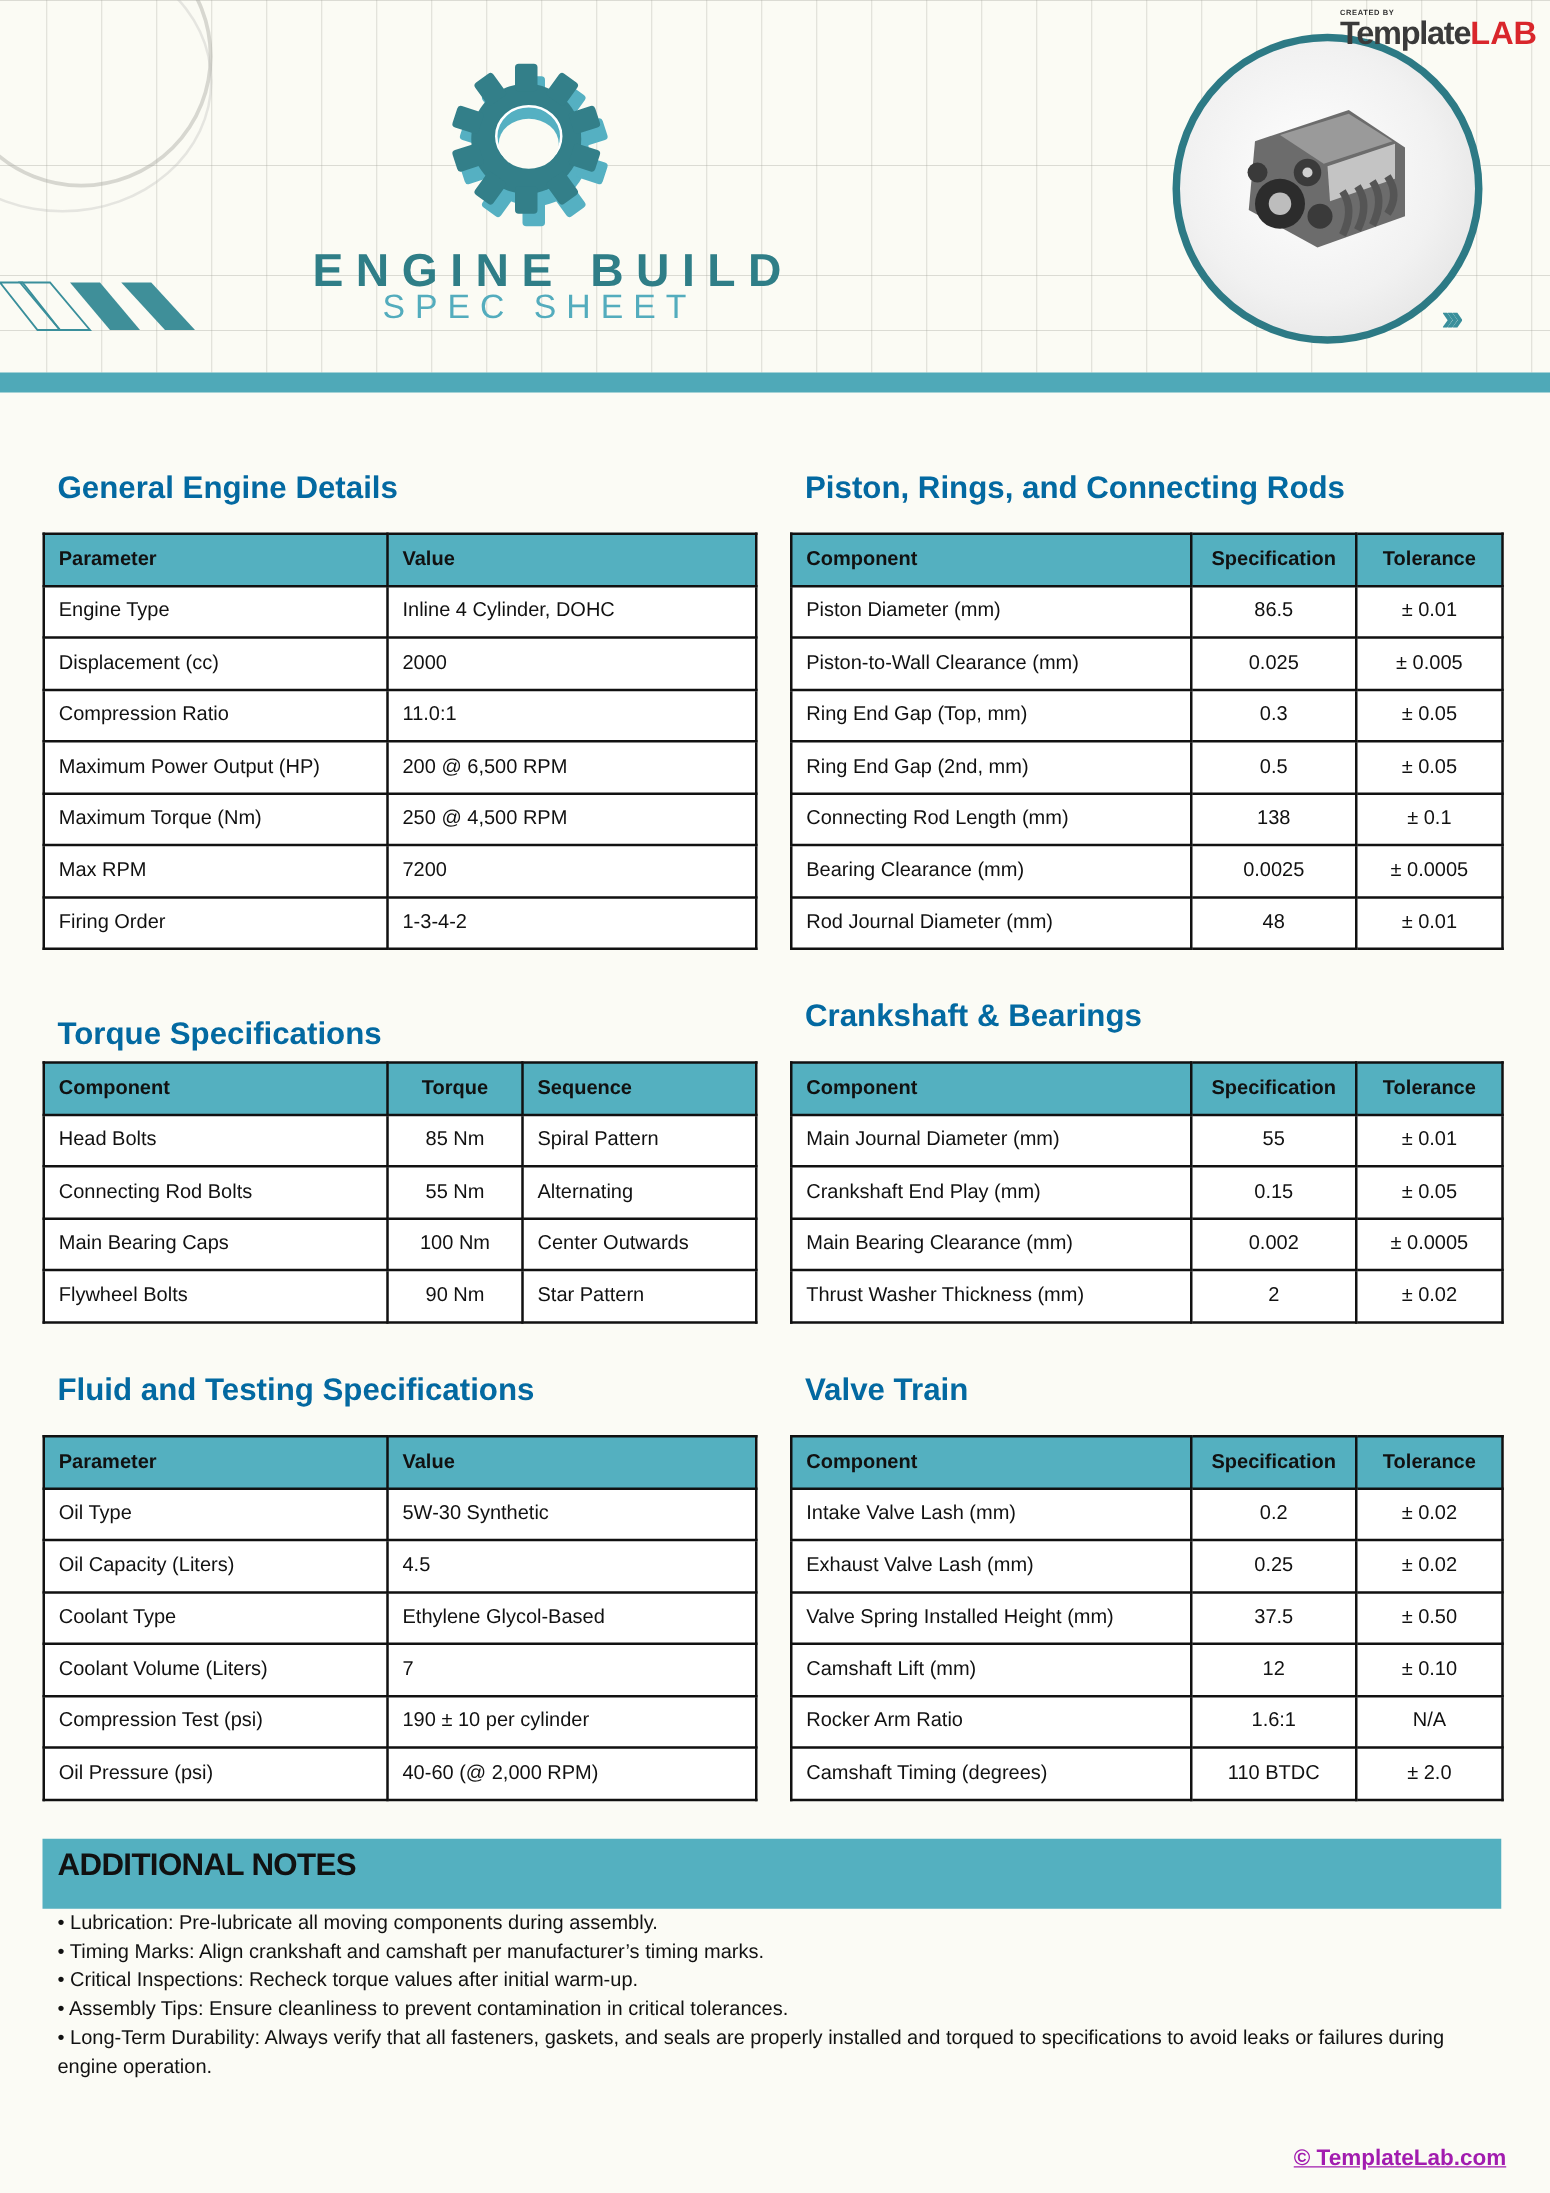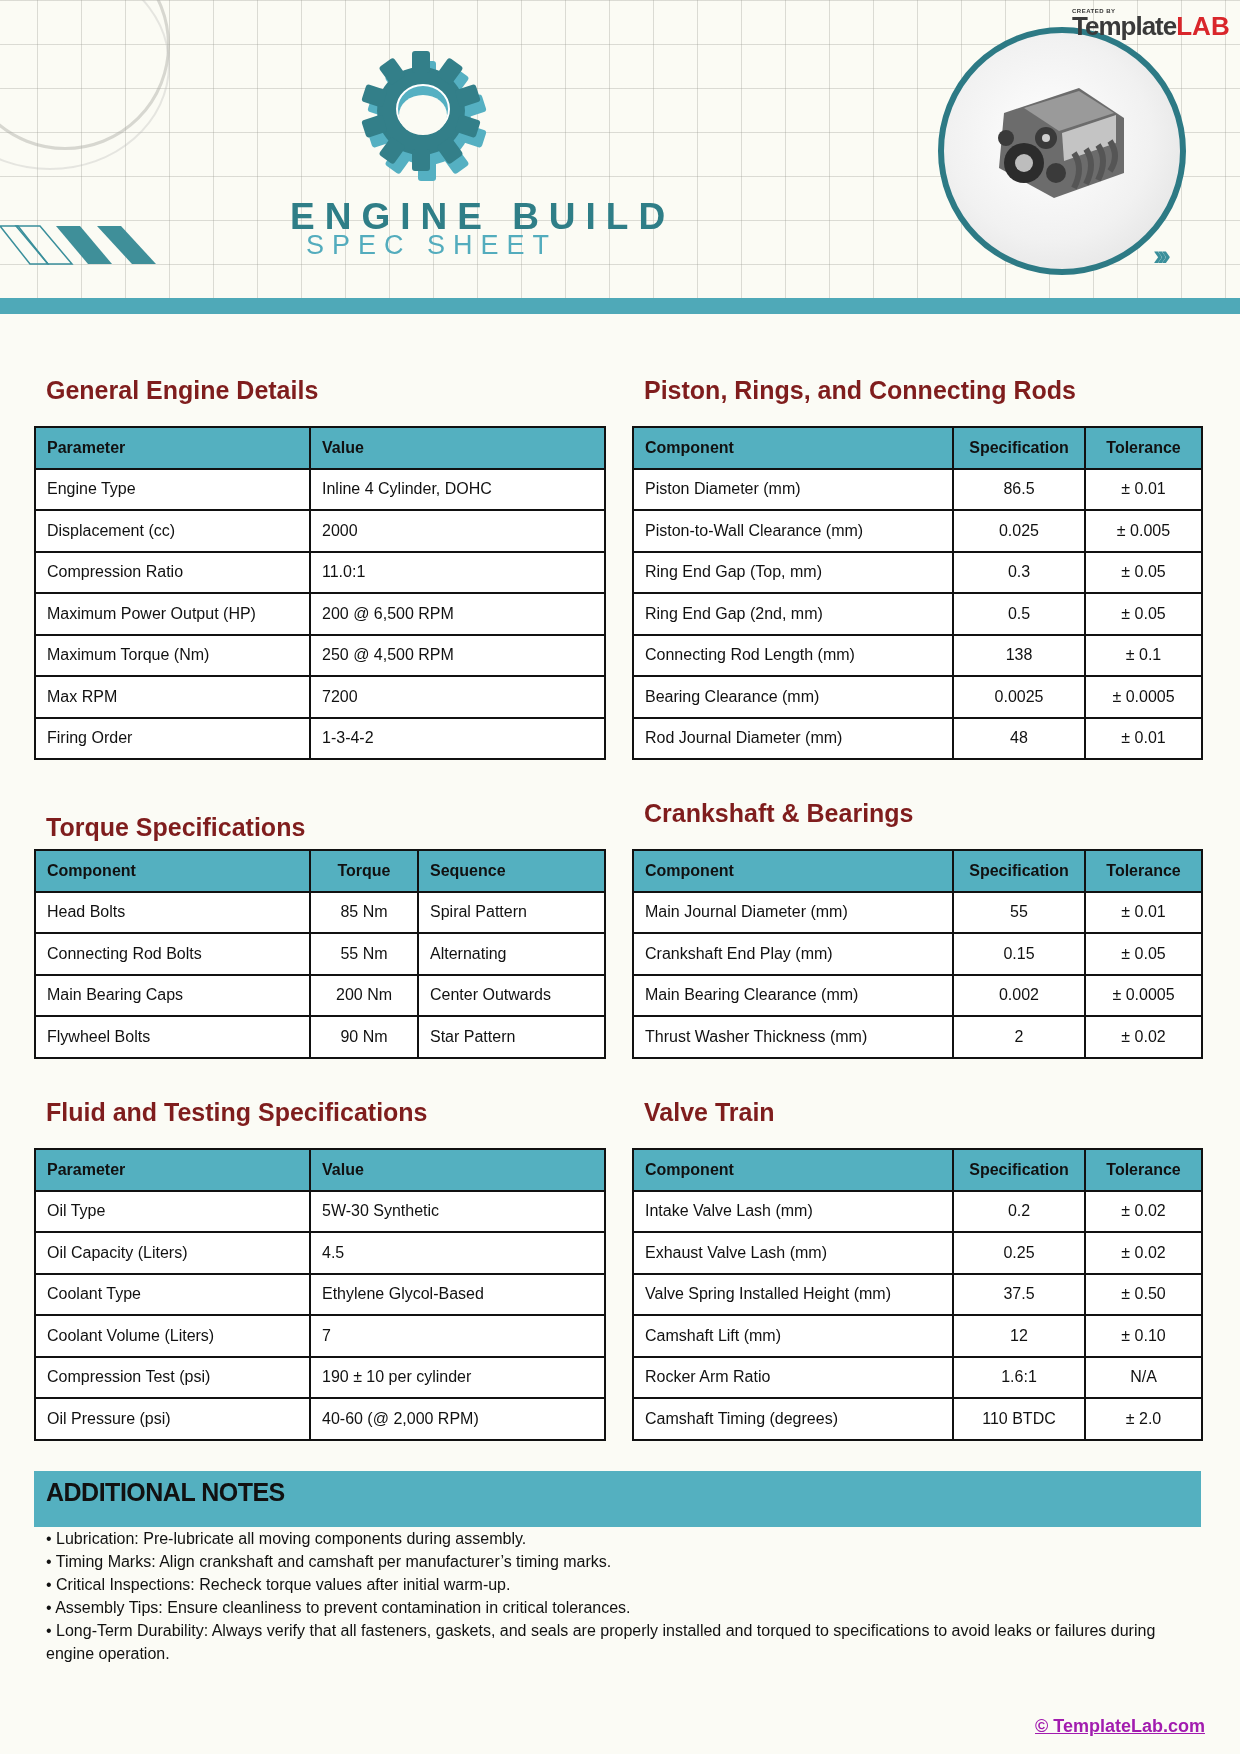--- a/index.html
+++ b/index.html
@@ -20,36 +20,36 @@
   .deco-circle { position: absolute; left: -40px; top: -60px; width: 210px; height: 210px; border-radius: 50%;
     border: 3px solid rgba(170,170,165,0.45); }
   .deco-circle2 { position: absolute; left: -70px; top: -40px; width: 240px; height: 210px; border-radius: 50%;
     border: 2px solid rgba(190,190,185,0.35); }
 
   .stripes { position: absolute; left: 0; top: 222px; }
 
   .gear { position: absolute; left: 345px; top: 45px; }
 
   .title-main { position: absolute; left: 250px; top: 196px; font-size: 37px; font-weight: bold; letter-spacing: 10px;
-    color: #2f7e87; white-space: nowrap; margin-left: 40px; }
+    color: #2f7e87; white-space: nowrap; }
   .title-sub { position: absolute; left: 306px; top: 230px; font-size: 27px; letter-spacing: 8px; color: #53acbd; white-space: nowrap; }
 
   .engine-photo { position: absolute; left: 938px; top: 27px; width: 248px; height: 248px; border-radius: 50%;
     border: 6px solid #2d7a85; background: radial-gradient(circle at 45% 45%, #ffffff 0%, #f1f1f1 55%, #dcdcdc 100%); overflow: hidden; }
   .engine-body { position: absolute; left: 40px; top: 50px; width: 150px; height: 120px; }
 
   .brand { position: absolute; left: 1072px; top: 8px; }
   .brand-created { font-size: 6px; font-weight: bold; color: #333; letter-spacing: 0.5px; }
   .brand-name { font-size: 26px; font-weight: bold; letter-spacing: -1px; margin-top: -3px; }
   .brand-name .t { color: #3a3a3a; }
   .brand-name .l { color: #d9262b; letter-spacing: 0; }
 
   .arrows { position: absolute; left: 1153px; top: 238px; font-size: 30px; color: #3a8f9b; letter-spacing: -6px; font-weight: bold; }
 
-  .section-title { position: absolute; font-size: 25px; font-weight: bold; color: #7f1d1d; white-space: nowrap; }
+  .section-title { position: absolute; font-size: 25px; font-weight: bold; color: #0369a1; white-space: nowrap; }
 
   table.spec { position: absolute; border-collapse: collapse; font-size: 16px; background: #fff; padding-left: 21px; }
   table.spec th, table.spec td { border: 2px solid #111; height: 41.5px; padding: 0 11px; white-space: nowrap; }
   table.spec th { background: #54b0c0; font-weight: bold; text-align: left; font-size: 16px; }
   table.spec th.c, table.spec td.c { text-align: center; }
   table.spec td { font-weight: normal; }
 
   .notes-bar { position: absolute; left: 34px; top: 1471px; width: 1167px; height: 56px; background: #54b0c0; }
   .notes-title { position: absolute; left: 12px; top: 7px; font-size: 25px; font-weight: bold; color: #111; letter-spacing: -0.5px; }
   .notes { position: absolute; left: 46px; top: 1527px; width: 1150px; font-size: 16px; line-height: 23px; color: #111; }
@@ -249,21 +249,21 @@
         <td class="c">85 Nm</td>
         <td>Spiral Pattern</td>
       </tr>
   <tr>
         <td>Connecting Rod Bolts</td>
         <td class="c">55 Nm</td>
         <td>Alternating</td>
       </tr>
   <tr>
         <td>Main Bearing Caps</td>
-        <td class="c">200 Nm</td>
+        <td class="c">100 Nm</td>
         <td>Center Outwards</td>
       </tr>
   <tr>
         <td>Flywheel Bolts</td>
         <td class="c">90 Nm</td>
         <td>Star Pattern</td>
       </tr>
 </tbody>
   </table>
 

